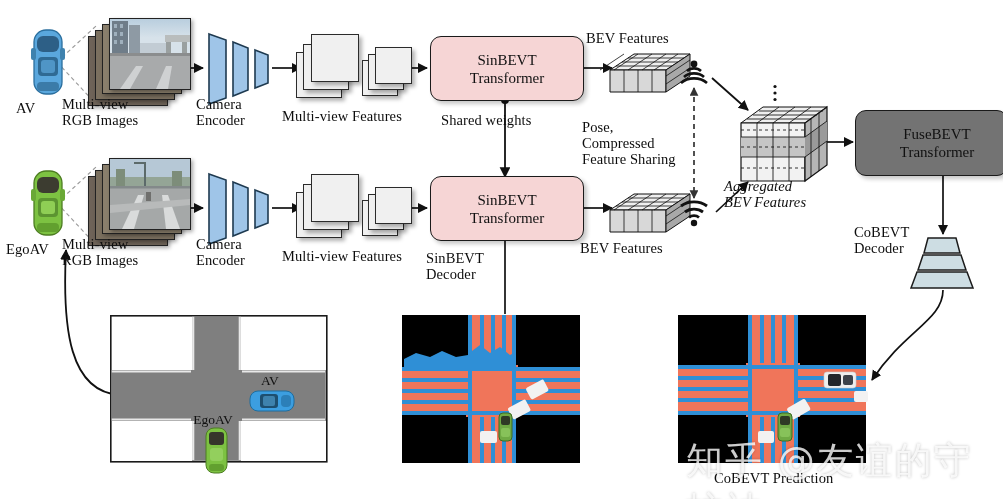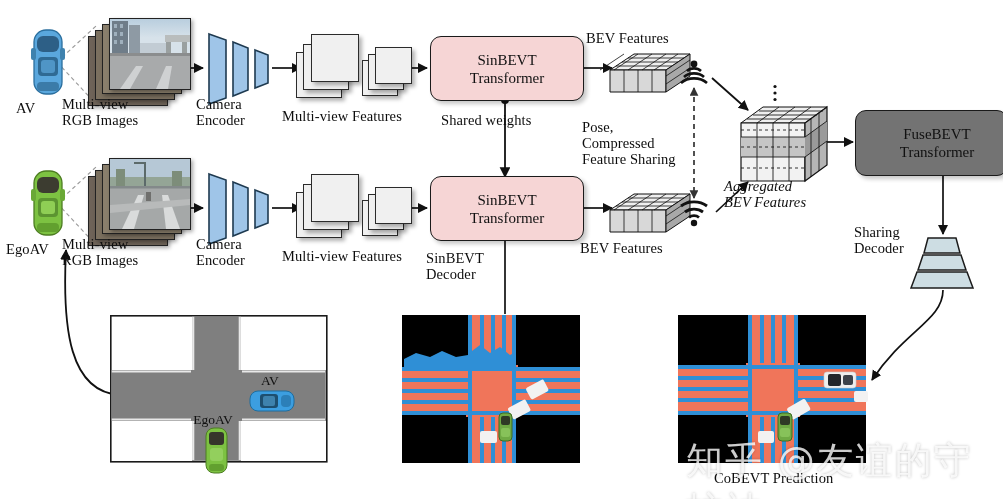--- a/index.html
+++ b/index.html
@@ -344,21 +344,21 @@
           <line x1="82" y1="10" x2="82" y2="68"></line>
       </g>
     </svg>
   </div>
   <div class="lbl" style="left:724px;top:178px;width:120px;font-style:italic;">Aggregated
 BEV Features</div>
 
   <div class="box green" style="left:855px;top:110px;width:140px;height:64px;">FuseBEVT
 Transformer</div>
 
-  <div class="lbl" style="left:854px;top:224px;width:82px;text-align:left;">Sharing
+  <div class="lbl" style="left:854px;top:224px;width:82px;text-align:left;">CoBEVT
 Decoder</div>
   <div class="abs" style="left:900px;top:236px;">
     <svg width="88" height="58">
       <polygon points="28,2 56,2 60,17 24,17" fill="#cddde3" stroke="#1c1c1c" stroke-width="1.5"></polygon>
       <polygon points="23,19 61,19 66,34 18,34" fill="#cddde3" stroke="#1c1c1c" stroke-width="1.5"></polygon>
       <polygon points="17,36 67,36 73,52 11,52" fill="#cddde3" stroke="#1c1c1c" stroke-width="1.5"></polygon>
     </svg>
   </div>
 
   <div class="abs" style="left:110px;top:315px;">

